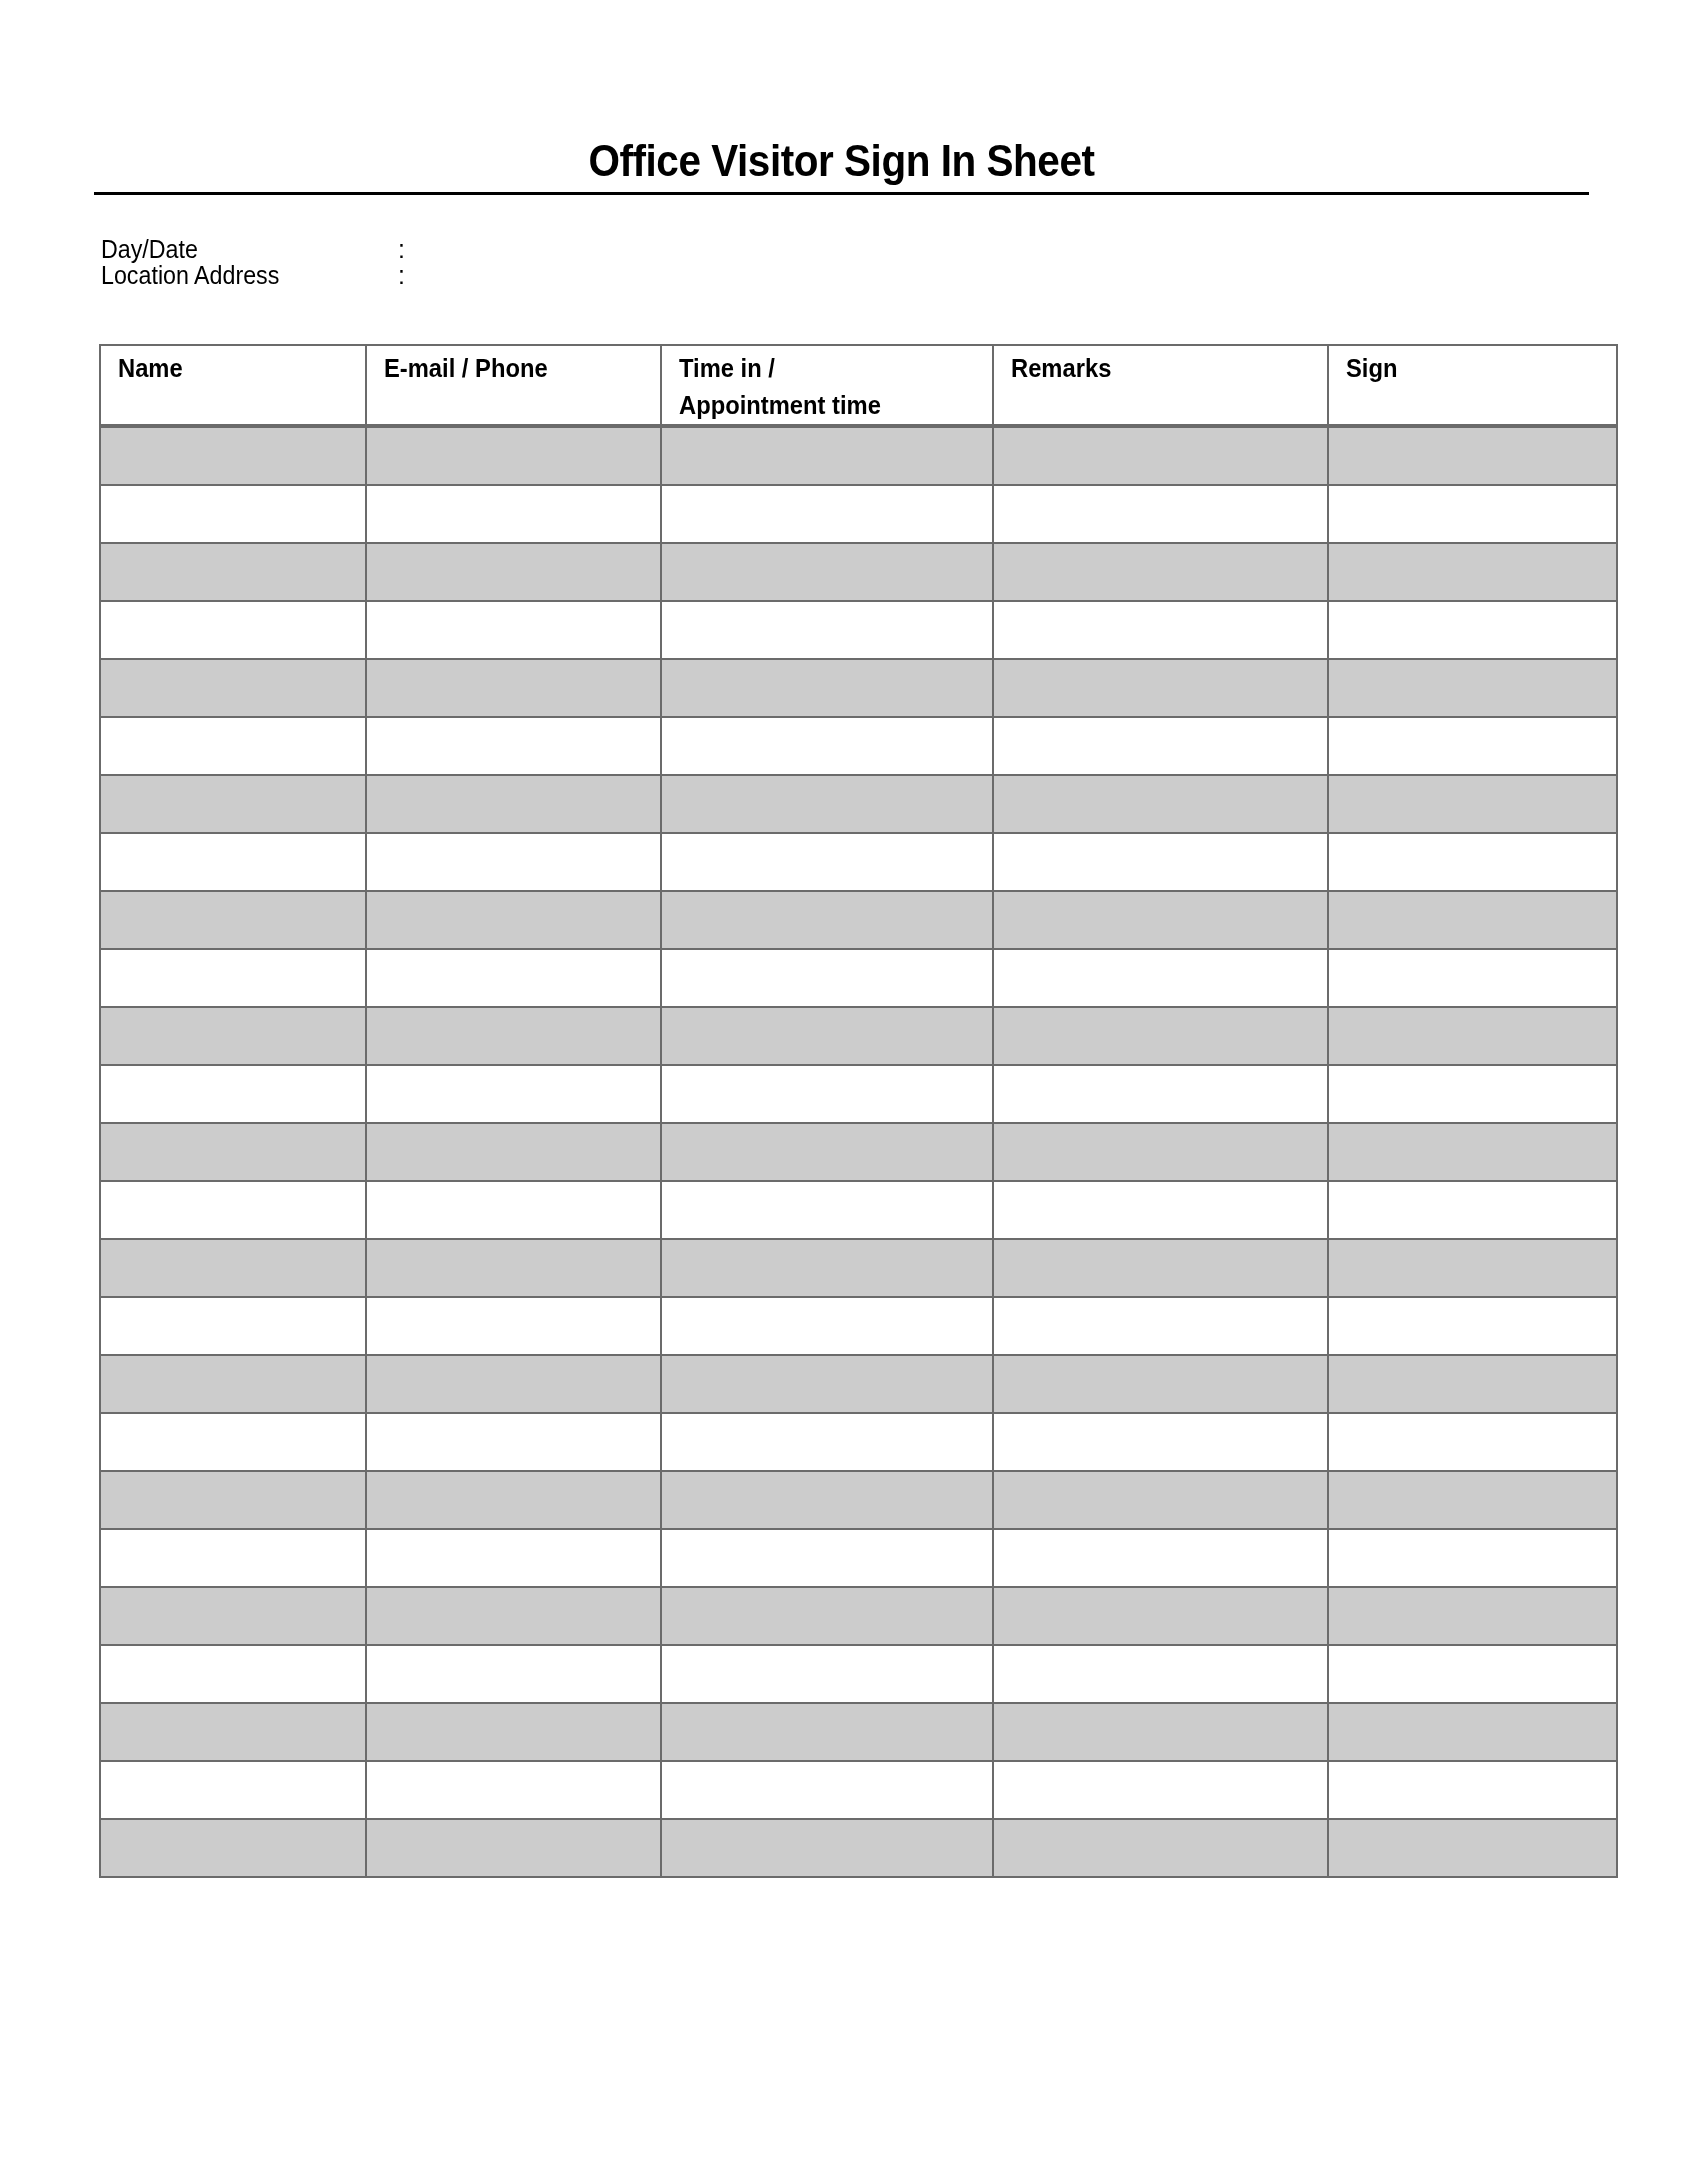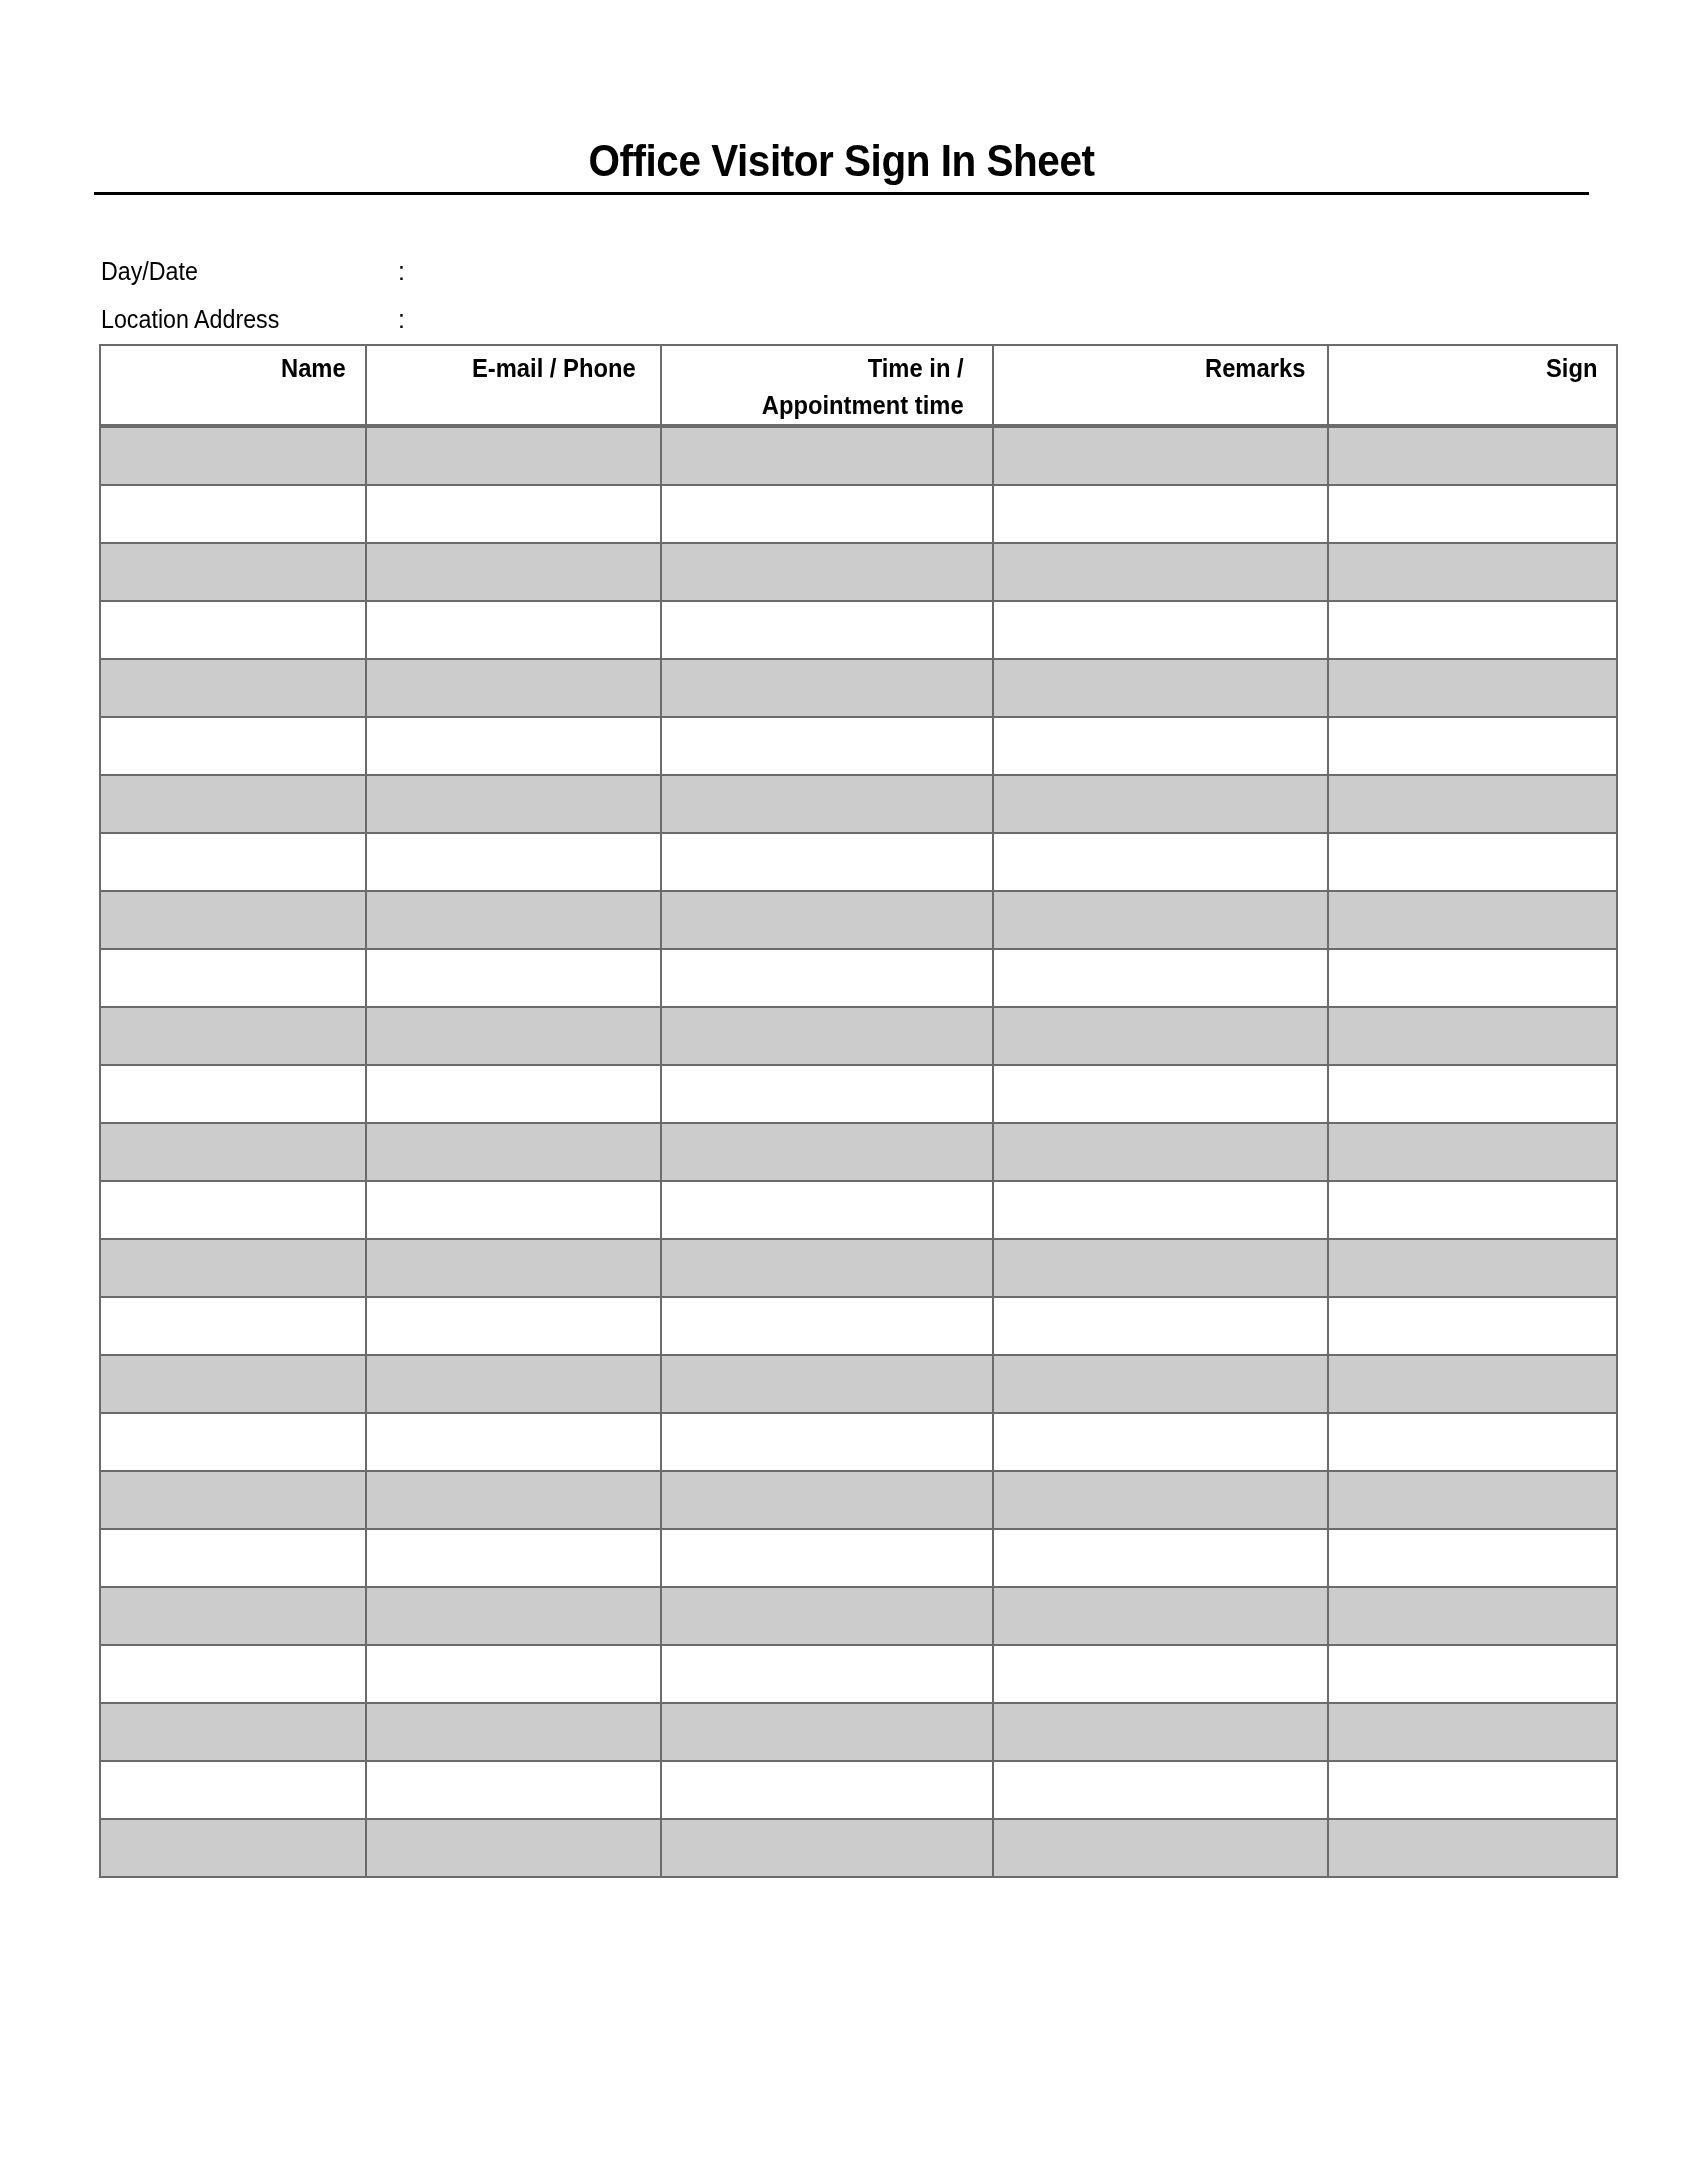--- a/index.html
+++ b/index.html
@@ -40,21 +40,20 @@
       position: absolute;
       left: 101px;
       top: 236px;
       font-size: 25px;
       line-height: 26px;
     }
     .meta-row {
       position: relative;
       height: 26px;
       white-space: nowrap;
-      margin-top: 22px;
     }
     .meta-label {
       display: inline-block;
       transform: scaleX(0.93);
       transform-origin: 0 50%;
     }
     .meta-colon {
       position: absolute;
       left: 297px;
       top: 0;
@@ -73,21 +72,21 @@
     .sheet-table col.c4 { width: 335px; }
     .sheet-table col.c5 { width: 289px; }
     .sheet-table th,
     .sheet-table td {
       border: 2px solid #6b6b6b;
       padding: 0;
     }
     .sheet-table thead th {
       height: 69px;
       vertical-align: top;
-      text-align: right;
+      text-align: left;
       font-size: 25px;
       font-weight: bold;
       line-height: 37px;
       padding: 4px 16px 0 17px;
       border-bottom: 4px solid #6b6b6b;
       background: #fff;
     }
     .sheet-table thead th span {
       display: inline-block;
       transform: scaleX(0.95);

